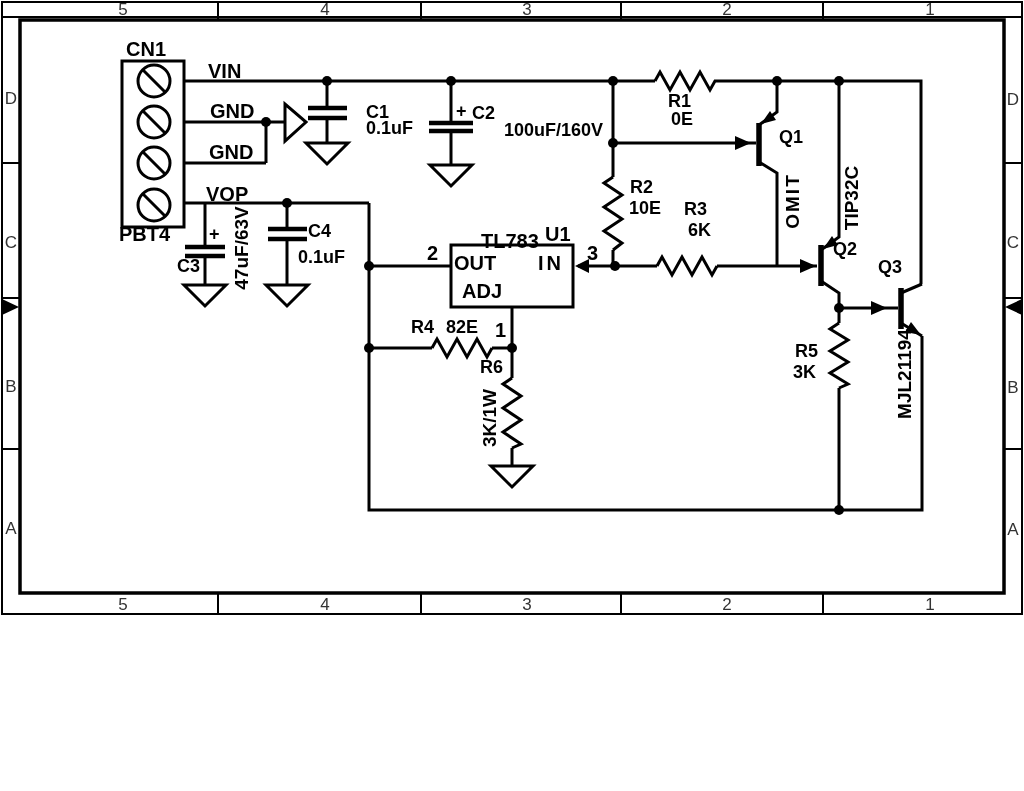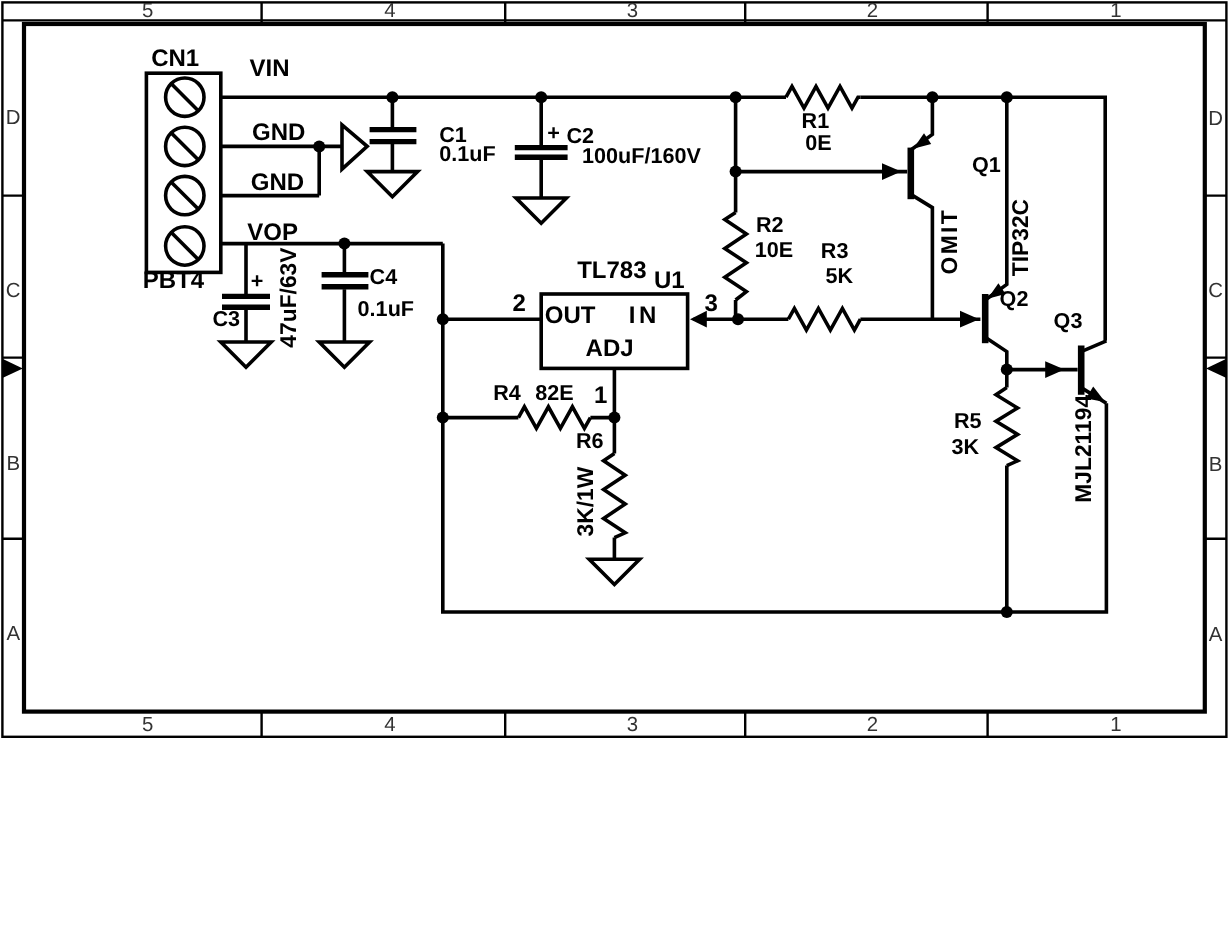--- a/index.html
+++ b/index.html
@@ -165,58 +165,58 @@
   <span class="frame-lbl" style="left:11px;top:386px">B</span>
   <span class="frame-lbl" style="left:11px;top:528px">A</span>
   <span class="frame-lbl" style="left:1013px;top:99px">D</span>
   <span class="frame-lbl" style="left:1013px;top:242px">C</span>
   <span class="frame-lbl" style="left:1013px;top:387px">B</span>
   <span class="frame-lbl" style="left:1013px;top:529px">A</span>
 
   <span class="lbl s20" style="left:126px;top:39px">CN1</span>
   <span class="lbl s20" style="left:119px;top:224px">PBT4</span>
 
-  <span class="lbl s20" style="left:208px;top:47px">VIN</span>
+  <span class="lbl s20" style="left:208px;top:61px">VIN</span>
   <span class="lbl s20" style="left:210px;top:101px">GND</span>
   <span class="lbl s20" style="left:209px;top:142px">GND</span>
   <span class="lbl s20" style="left:206px;top:184px">VOP</span>
 
   <span class="lbl s18" style="left:366px;top:103px">C1</span>
   <span class="lbl s18" style="left:366px;top:119px">0.1uF</span>
   <span class="lbl s18" style="left:456px;top:102px">+</span>
   <span class="lbl s18" style="left:472px;top:104px">C2</span>
-  <span class="lbl s18" style="left:485px;top:121px">100uF/160V</span>
+  <span class="lbl s18" style="left:504px;top:121px">100uF/160V</span>
   <span class="lbl s18" style="left:177px;top:257px">C3</span>
   <span class="lbl s18" style="left:209px;top:225px">+</span>
   <span class="vlbl" style="left:241px;top:248px">47uF/63V</span>
   <span class="lbl s18" style="left:308px;top:222px">C4</span>
   <span class="lbl s18" style="left:298px;top:248px">0.1uF</span>
 
   <span class="lbl s18" style="left:668px;top:92px">R1</span>
   <span class="lbl s18" style="left:671px;top:110px">0E</span>
   <span class="lbl s18" style="left:630px;top:178px">R2</span>
   <span class="lbl s18" style="left:629px;top:199px">10E</span>
   <span class="lbl s18" style="left:684px;top:200px">R3</span>
-  <span class="lbl s18" style="left:688px;top:221px">5K</span>
+  <span class="lbl s18" style="left:688px;top:221px">6K</span>
   <span class="lbl s18" style="left:411px;top:318px">R4</span>
   <span class="lbl s18" style="left:446px;top:318px">82E</span>
   <span class="lbl s18" style="left:795px;top:342px">R5</span>
   <span class="lbl s18" style="left:793px;top:363px">3K</span>
   <span class="lbl s18" style="left:480px;top:358px">R6</span>
   <span class="vlbl" style="left:489px;top:418px">3K/1W</span>
 
-  <span class="lbl s18" style="left:810px;top:128px">Q1</span>
+  <span class="lbl s18" style="left:779px;top:128px">Q1</span>
   <span class="vlbl" style="left:792px;top:201px;letter-spacing:2px">OMIT</span>
   <span class="lbl s18" style="left:833px;top:240px">Q2</span>
   <span class="vlbl" style="left:851px;top:198px">TIP32C</span>
   <span class="lbl s18" style="left:878px;top:258px">Q3</span>
   <span class="vlbl" style="left:904px;top:374px">MJL21194</span>
 
-  <span class="lbl s20" style="left:481px;top:216px">TL783</span>
+  <span class="lbl s20" style="left:481px;top:231px">TL783</span>
   <span class="lbl s20" style="left:545px;top:224px">U1</span>
   <span class="lbl s20" style="left:454px;top:253px">OUT</span>
-  <span class="lbl s20" style="left:524px;top:253px;letter-spacing:3px">IN</span>
-  <span class="lbl s20" style="left:488px;top:281px">ADJ</span>
+  <span class="lbl s20" style="left:538px;top:253px;letter-spacing:3px">IN</span>
+  <span class="lbl s20" style="left:462px;top:281px">ADJ</span>
   <span class="lbl s20" style="left:427px;top:243px">2</span>
   <span class="lbl s20" style="left:587px;top:243px">3</span>
   <span class="lbl s20" style="left:495px;top:320px">1</span>
 
 </div>
 
 </body></html>

